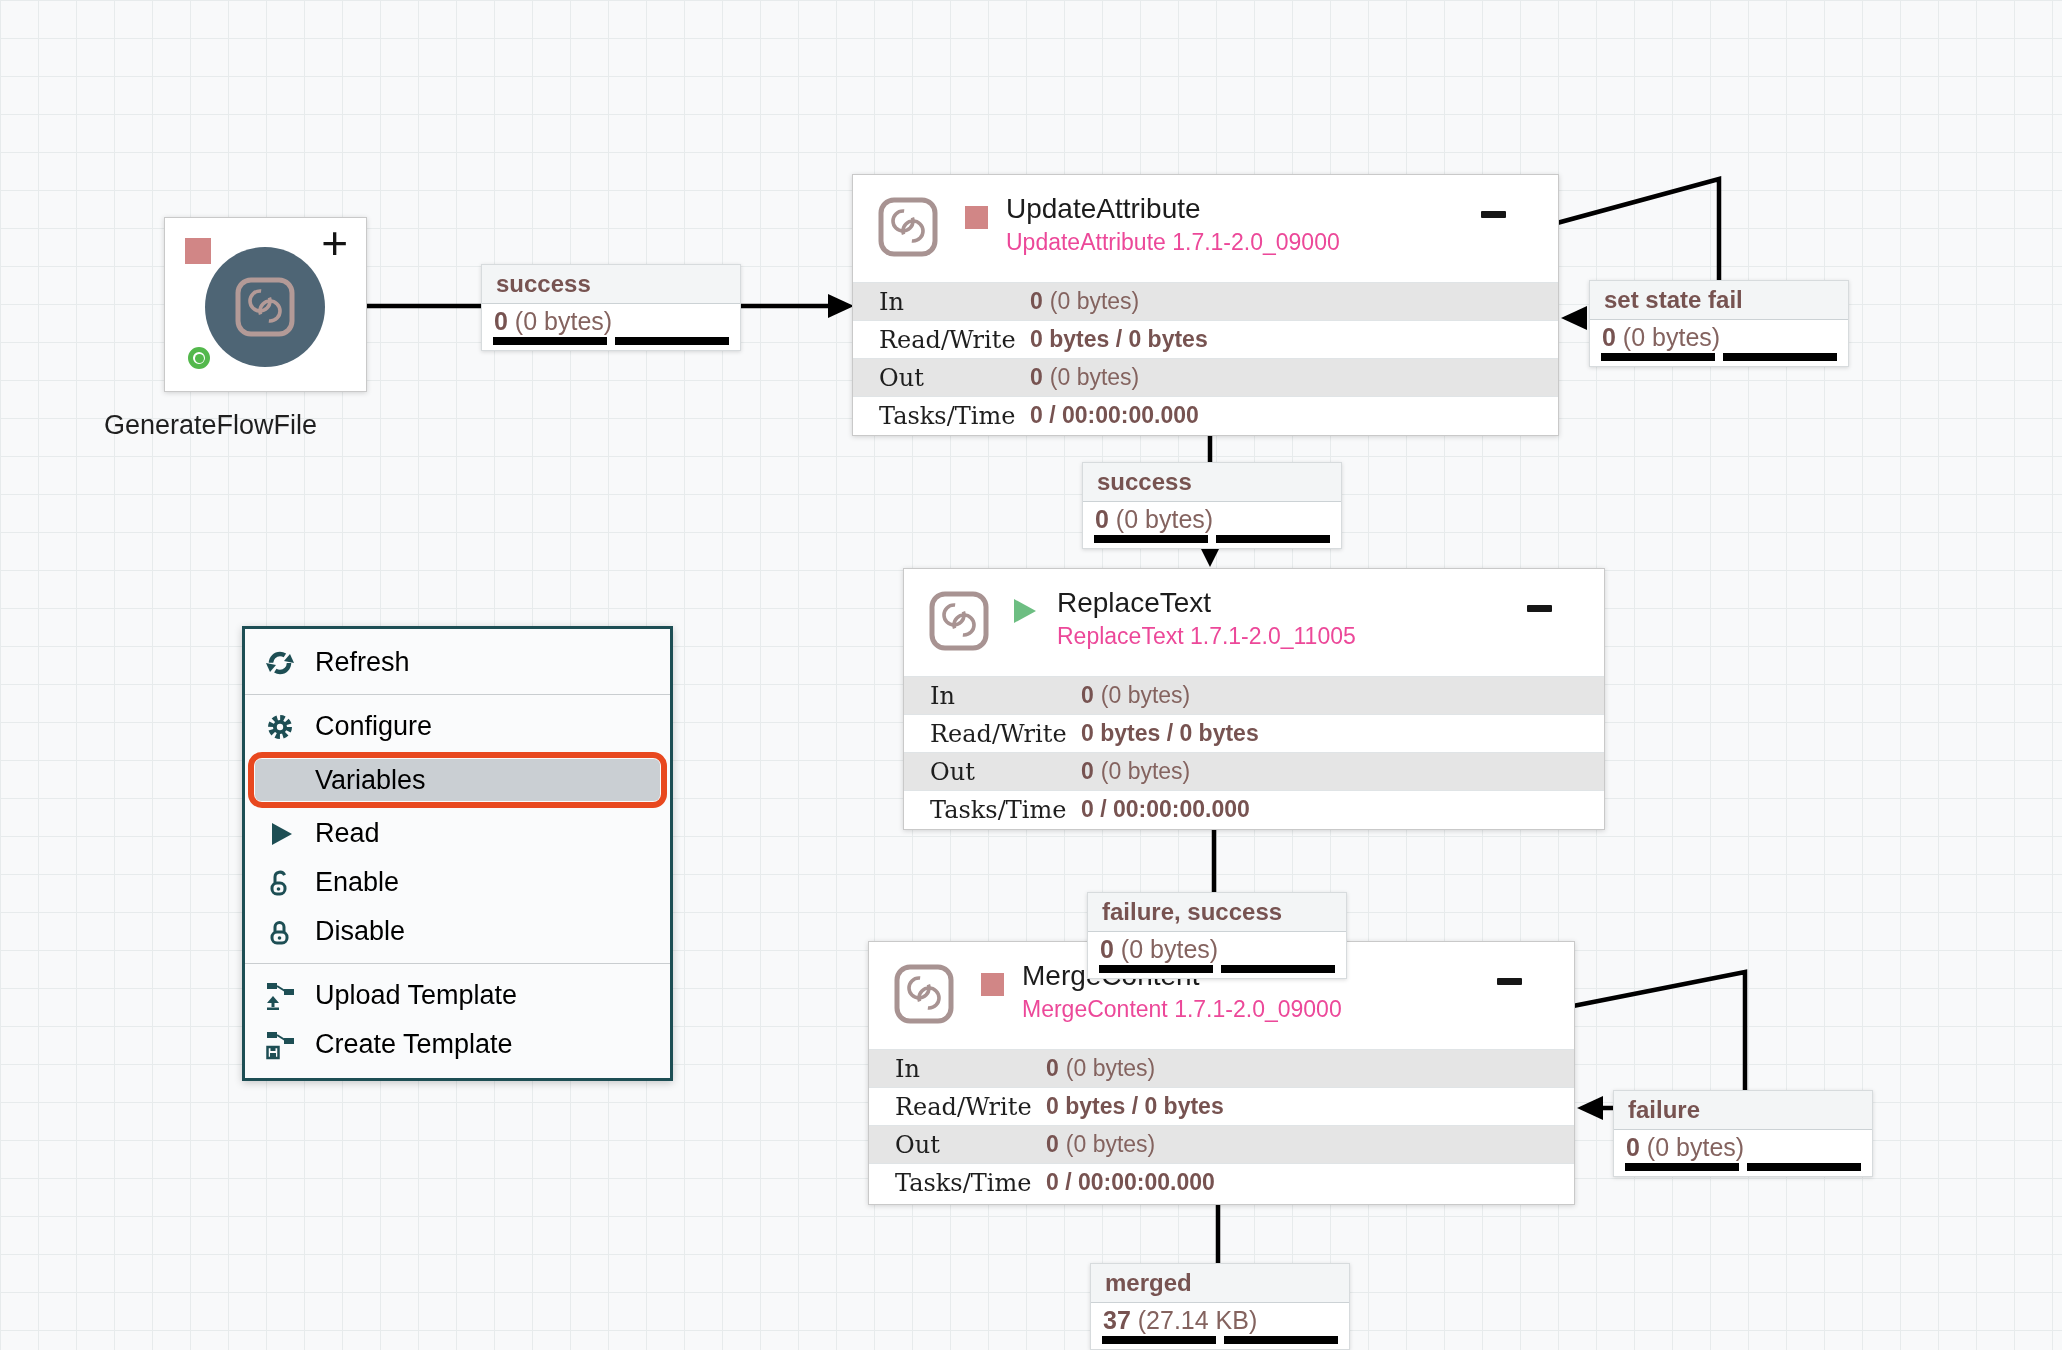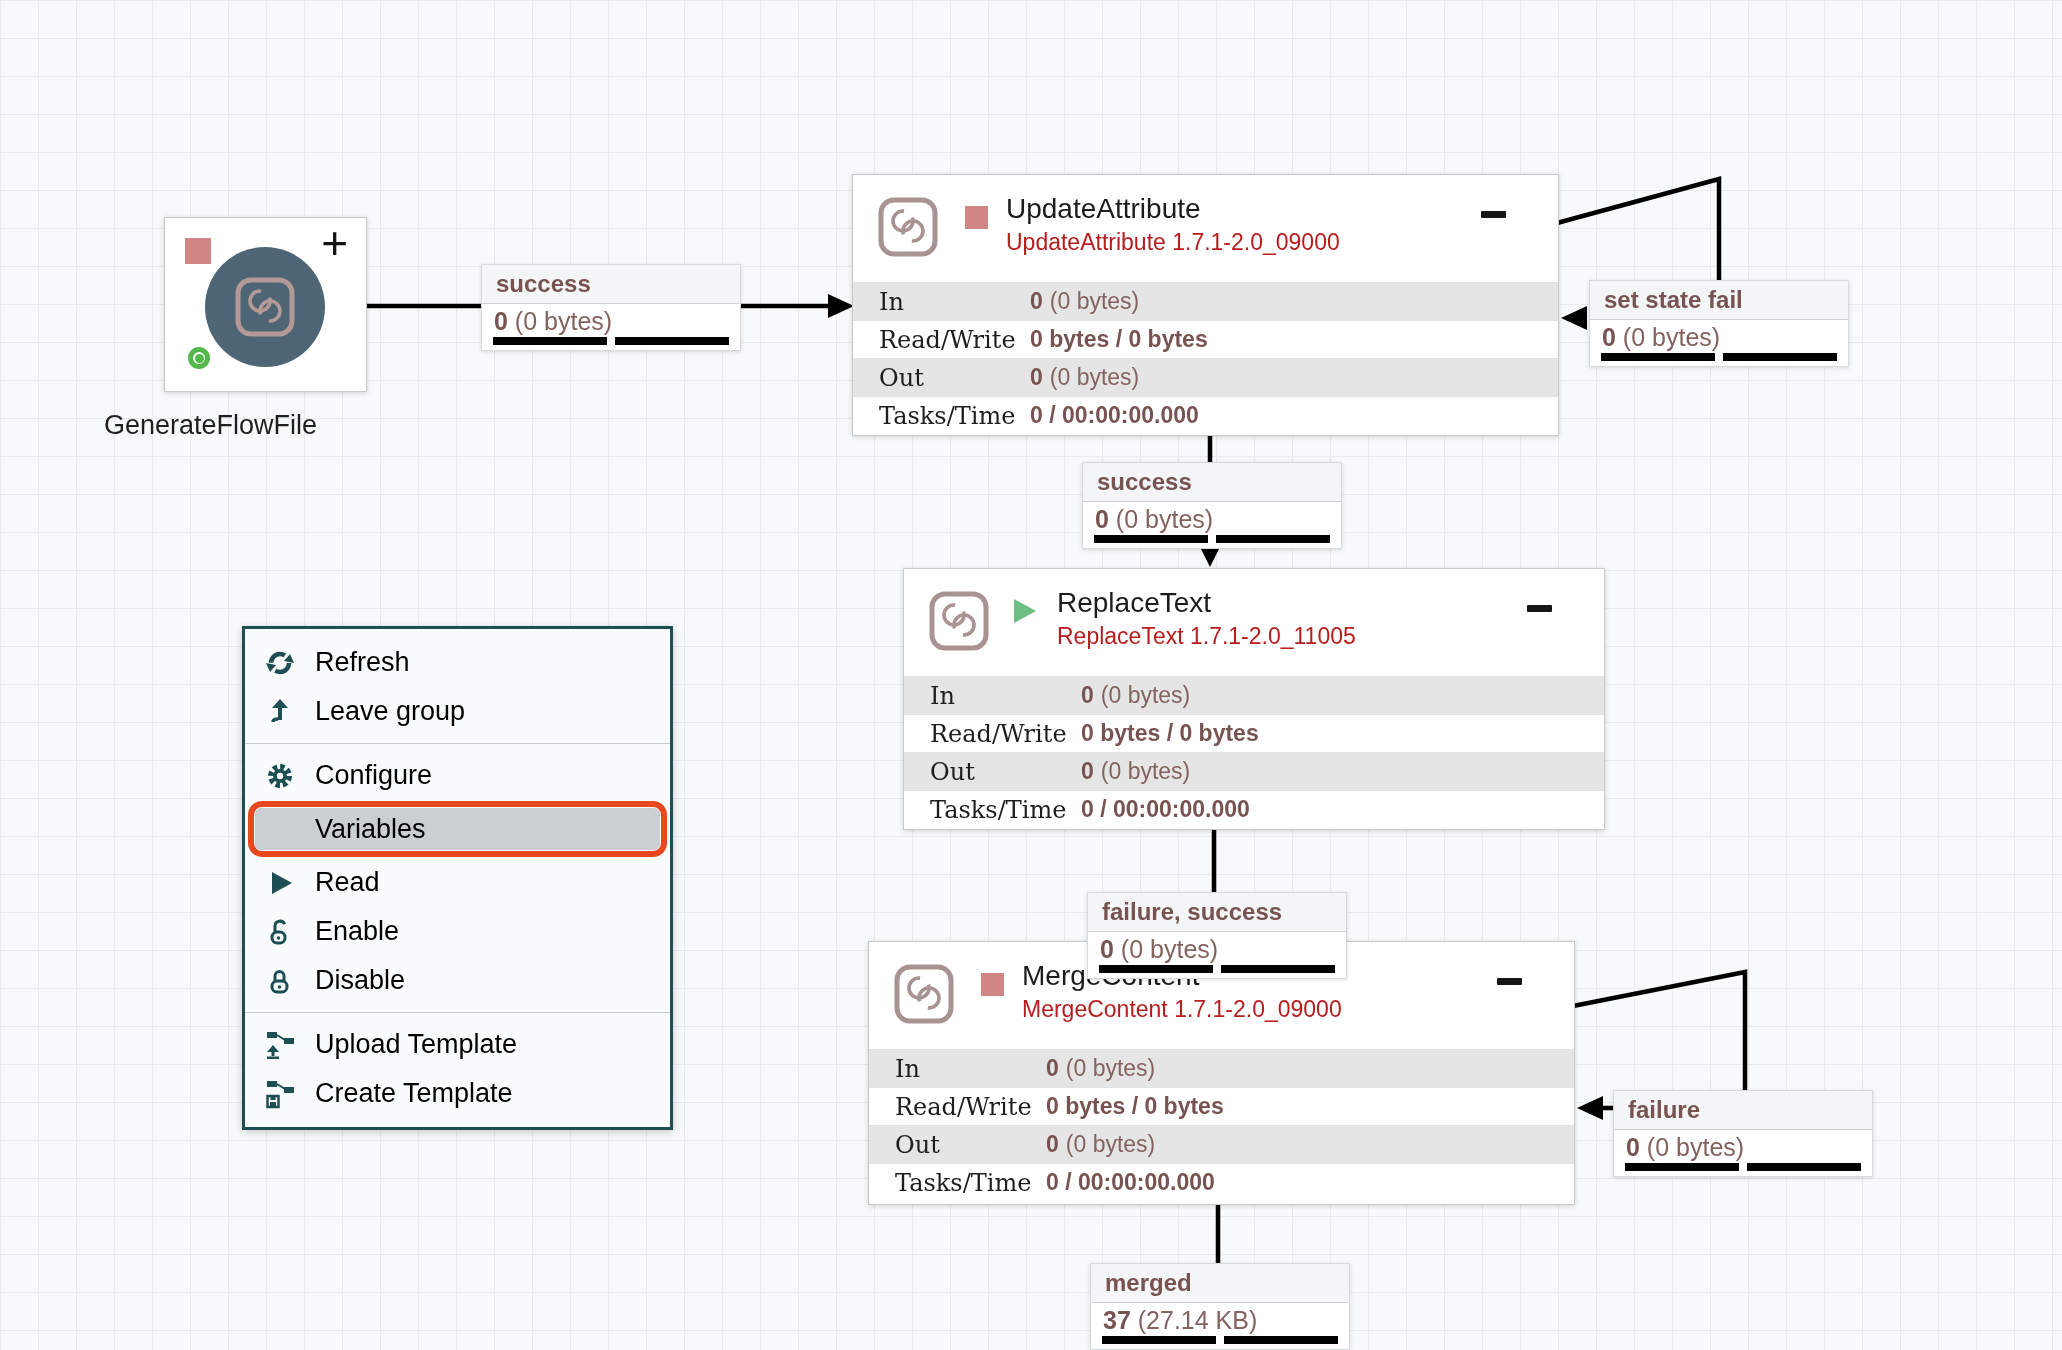--- a/index.html
+++ b/index.html
@@ -32,21 +32,21 @@
   .proc{
     position:absolute;z-index:2;background:#fff;border:1px solid #c9c9c9;
     box-shadow:0 1px 5px rgba(0,0,0,.16);
   }
   .proc-header{position:relative;height:107px;}
   .proc-icon{position:absolute;left:24px;top:21px;}
   .state-stopped{position:absolute;left:112px;top:31px;width:23px;height:23px;background:#d18686;}
   .state-running{position:absolute;left:106px;top:27px;}
   .proc-titles{position:absolute;left:153px;top:18px;}
   .proc-name{font-size:28px;color:#1c1c1c;}
-  .proc-type{font-size:23px;color:#b91c1c;margin-top:4px;}
+  .proc-type{font-size:23px;color:#ec4899;margin-top:4px;}
   .minus-bar{position:absolute;right:52px;top:36px;width:25px;height:7px;background:#161616;border-radius:1px;}
   .stat-row{height:38px;display:flex;align-items:center;padding-left:26px;border-top:1px solid #e0e4e6;box-sizing:border-box;}
   .stat-row.alt{background:#e5e5e5;}
   .stat-label{width:151px;font-family:"DejaVu Serif",serif;font-size:24px;color:#1e1e1e;}
   .stat-value{font-size:23px;font-weight:bold;color:#775351;}
   .stat-value .normal{font-weight:400;color:#84635f;margin-left:7px;}
 
   
   .conn-label{
     position:absolute;z-index:3;width:260px;background:#fff;border:1px solid #d7dbdd;
@@ -277,30 +277,20 @@
       <span class="mi-icon">
         <svg width="30" height="30" viewBox="0 0 30 30">
           <circle cx="15" cy="15" r="9" fill="none" stroke="#1d4e54" stroke-width="4.5" stroke-dasharray="19 9.3"></circle>
           <polygon points="25,6 29,15 19,13" fill="#1d4e54"></polygon>
           <polygon points="5,24 1,15 11,17" fill="#1d4e54"></polygon>
         </svg>
       </span>
       <span class="mi-label">Refresh</span>
     </div>
 
-    <div class="menu-item">
-      <span class="mi-icon">
-        <svg width="30" height="30" viewBox="0 0 30 30">
-          <polygon points="15,2 7,11 23,11" fill="#1d4e54"></polygon>
-          <rect x="13" y="10" width="4" height="13" fill="#1d4e54"></rect>
-          <path d="M8 25 q0 -3 5 -3" fill="none" stroke="#1d4e54" stroke-width="3.5"></path>
-        </svg>
-      </span>
-      <span class="mi-label">Leave group</span>
-    </div>
 
     <div class="menu-divider"></div>
 
     <div class="menu-item">
       <span class="mi-icon">
         <svg width="30" height="30" viewBox="0 0 30 30">
           <circle cx="15" cy="15" r="9" fill="none" stroke="#1d4e54" stroke-width="6" stroke-dasharray="4.2 2.85"></circle>
           <circle cx="15" cy="15" r="7" fill="#1d4e54"></circle>
           <circle cx="15" cy="15" r="3.2" fill="#fafbfc"></circle>
         </svg>

